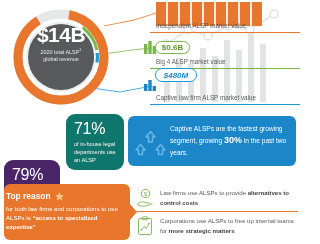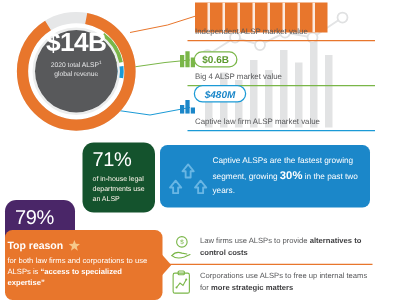--- a/index.html
+++ b/index.html
@@ -75,21 +75,21 @@
   .rule-1{left:150px;top:32px;width:150px;background:#e8762c;}
   .rule-2{left:150px;top:68px;width:150px;background:#7ab648;}
   .rule-3{left:150px;top:104px;width:150px;background:#1b9ad6;}
 
   
   .card{
     position:absolute;border-radius:9px;box-sizing:border-box;
     padding:7px 8px 6px 8px;color:#ffffff;
   }
   .card-purple{left:4px;top:114px;width:56px;height:56px;background:#4a2668;margin-top:46px;}
-  .card-orange{left:66px;top:114px;width:58px;height:56px;background:#14532d;}
+  .card-orange{left:66px;top:114px;width:58px;height:56px;background:#0f766e;}
   .card .big{font-size:16px;font-weight:300;line-height:1;letter-spacing:-.3px;}
   .card .sml{font-size:5.6px;line-height:1.4;margin-top:4px;}
   .card-orange .sml{color:#fff6ec;}
 
   
   .blue-panel{
     position:absolute;left:128px;top:116px;width:168px;height:50px;
     background:#1b87c9;border-radius:6px;box-sizing:border-box;
     padding:8px 8px 8px 42px;color:#ffffff;
   }

